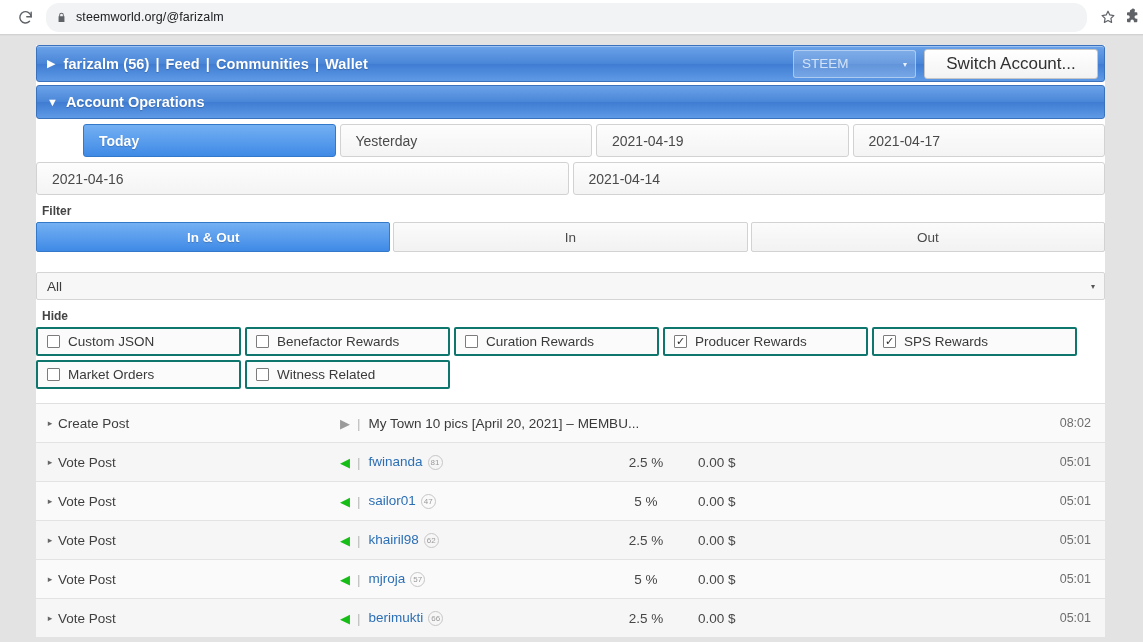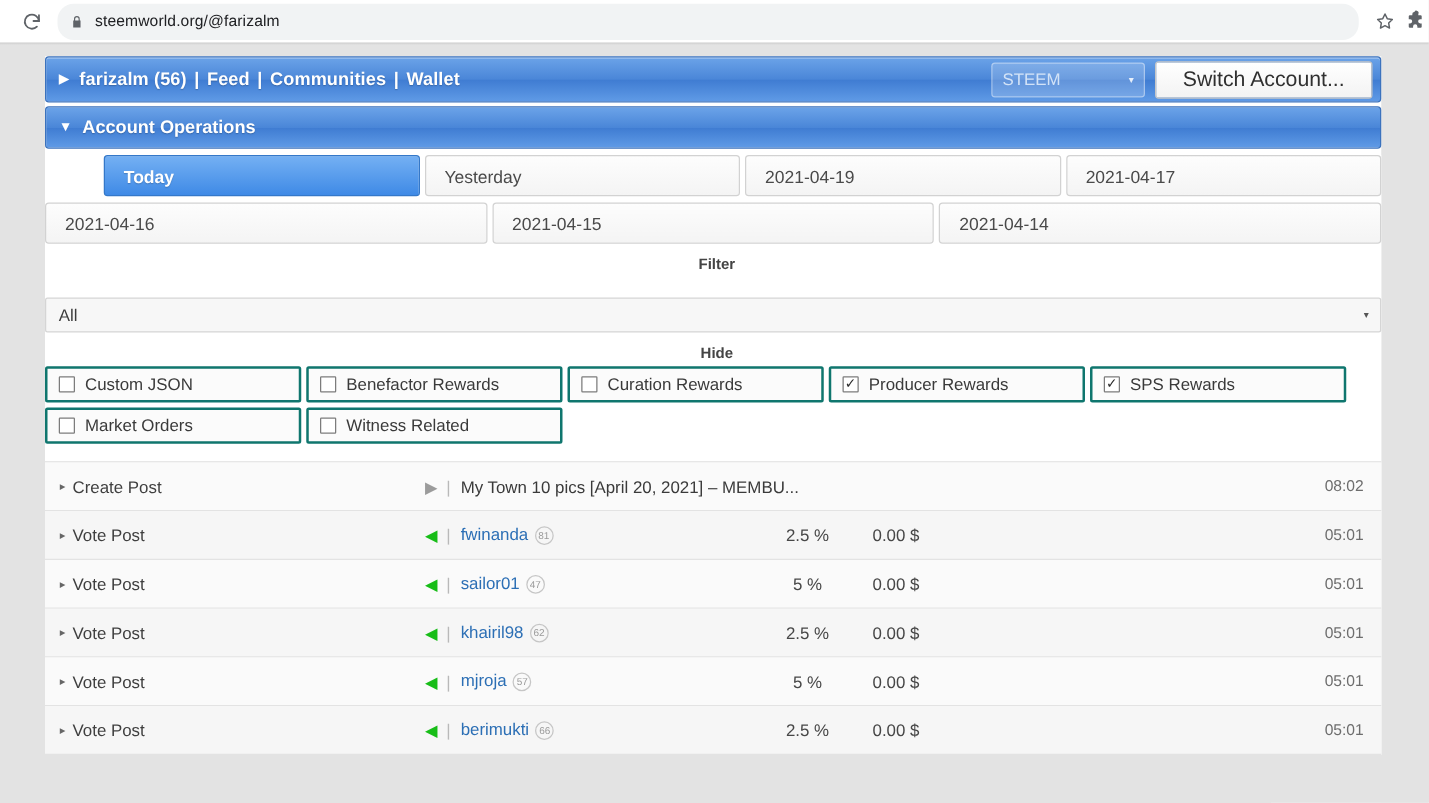--- a/index.html
+++ b/index.html
@@ -148,21 +148,20 @@
     border-color: #3478c9;
     color: #fff; font-weight: bold;
     text-shadow: 0 1px 1px rgba(0,0,0,0.2);
     margin-left: 47px;
   }
 
   
   .grouplabel {
     font-size: 12px; font-weight: bold; color: #444;
     margin: 9px 0 4px 6px;
-    text-align: center;
   }
   .segrow { display: flex; gap: 3px; }
   .seg {
     flex: 1; height: 30px;
     background: linear-gradient(to bottom, #fbfbfb, #f2f2f2);
     border: 1px solid #d2d2d2;
     border-radius: 2px;
     display: flex; align-items: center; justify-content: center;
     font-size: 13.5px; color: #4a4a4a;
   }
@@ -319,25 +318,29 @@
     <div class="body-wrap">
 
       <div class="tabrow">
         <div class="tab active">Today</div>
         <div class="tab">Yesterday</div>
         <div class="tab">2021-04-19</div>
         <div class="tab">2021-04-17</div>
       </div>
       <div class="tabrow">
         <div class="tab">2021-04-16</div>
-        <div class="tab">2021-04-15</div>
         <div class="tab">2021-04-14</div>
       </div>
 
       <div class="grouplabel">Filter</div>
+      <div class="segrow">
+        <div class="seg active">In &amp; Out</div>
+        <div class="seg">In</div>
+        <div class="seg">Out</div>
+      </div>
       <div id="all-select">
         <span>All</span>
         <span class="arw">▾</span>
       </div>
 
       <div class="grouplabel">Hide</div>
       <div class="chkrow">
         <div class="chk">
           <span class="chkbox"></span>
           <span>Custom JSON</span>

